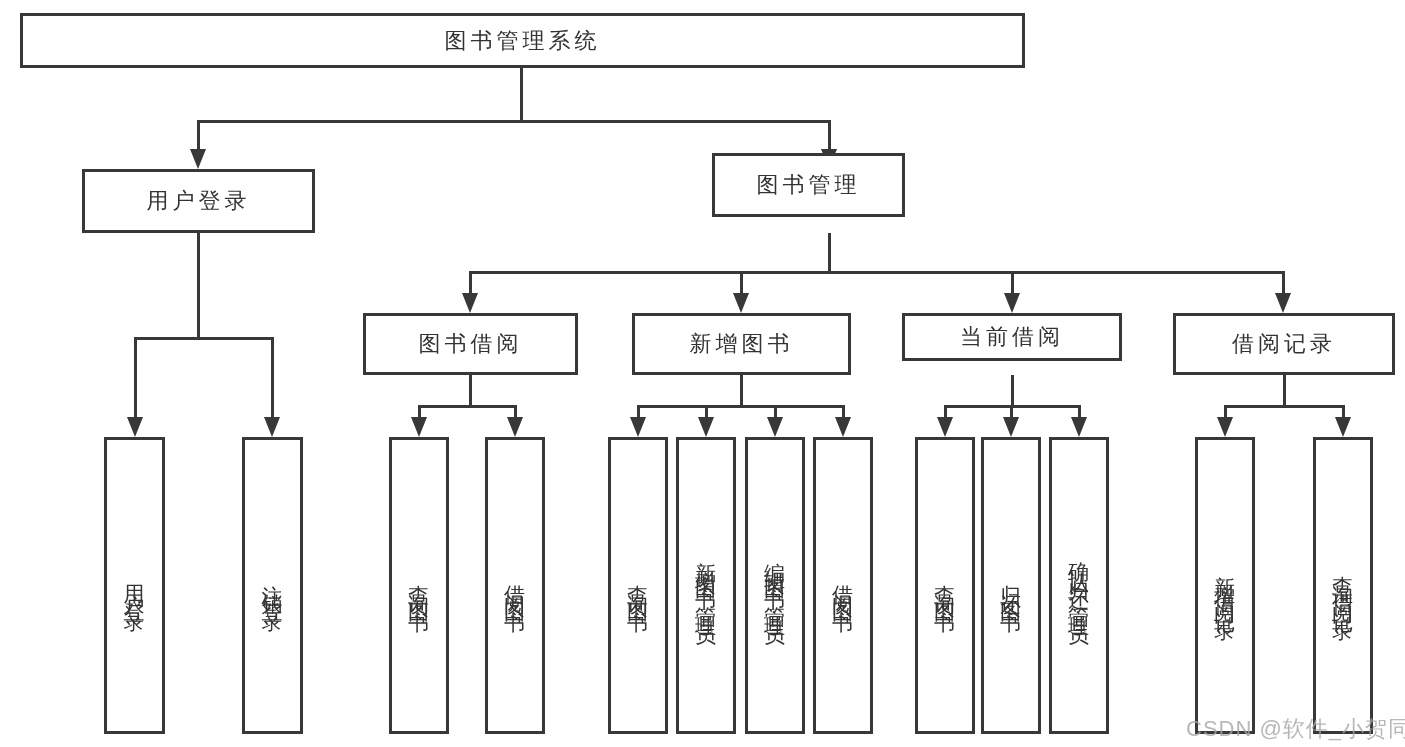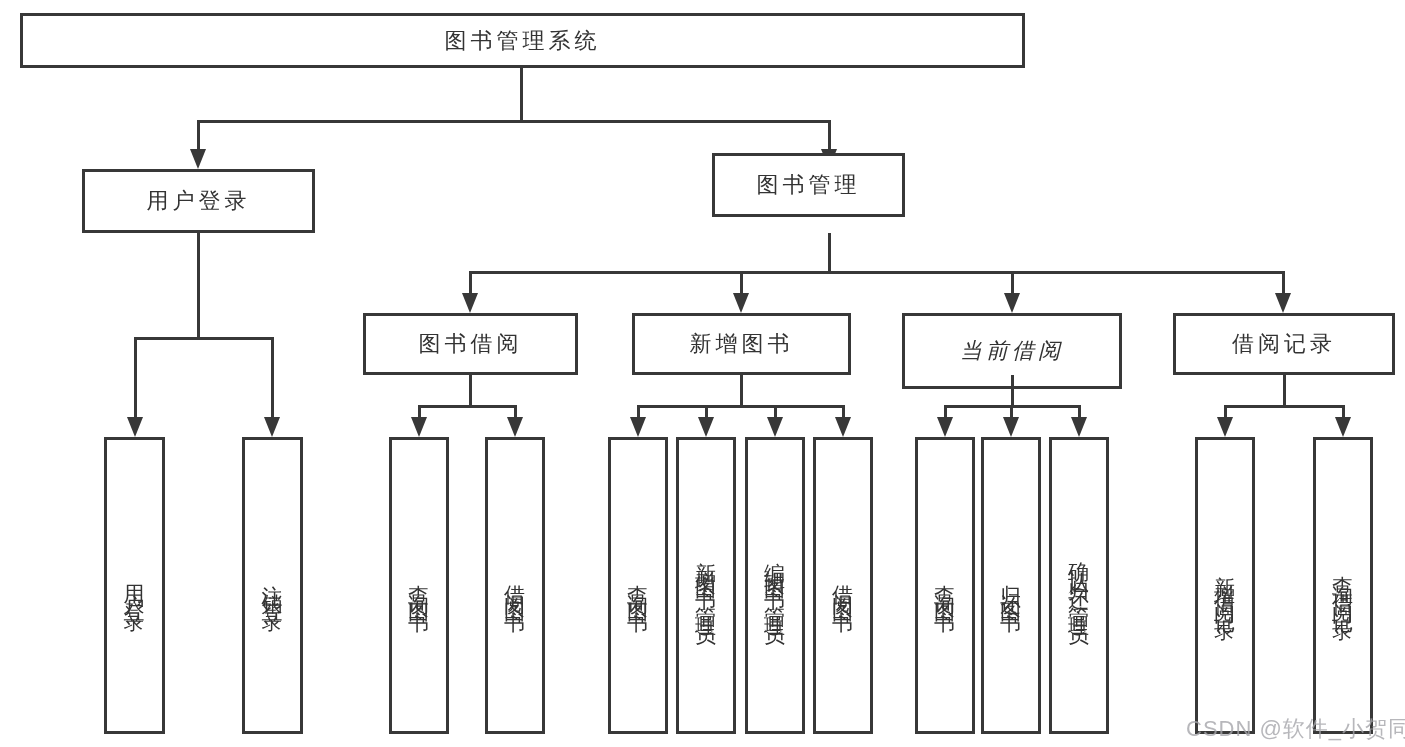--- a/index.html
+++ b/index.html
@@ -96,21 +96,21 @@
   <div class="ah" style="left:733px;top:293px;"></div>
   <div class="ah" style="left:1004px;top:293px;"></div>
   <div class="ah" style="left:1275px;top:293px;"></div>
 
   <div class="node" style="left:363px;top:313px;width:215px;height:62px;">
     <span class="lbl">图书借阅</span>
   </div>
   <div class="node" style="left:632px;top:313px;width:219px;height:62px;">
     <span class="lbl">新增图书</span>
   </div>
-  <div class="node" style="left:902px;top:313px;width:220px;height:76px;font-style:italic;">
+  <div class="node" style="left:902px;top:313px;width:220px;height:48px;">
     <span class="lbl">当前借阅</span>
   </div>
   <div class="node" style="left:1173px;top:313px;width:222px;height:62px;">
     <span class="lbl">借阅记录</span>
   </div>
 
   <div class="vl" style="left:469px;top:375px;height:30px;"></div>
   <div class="hl" style="left:419px;top:405px;width:98px;"></div>
   <div class="vl" style="left:418px;top:405px;height:15px;"></div>
   <div class="vl" style="left:514px;top:405px;height:15px;"></div>

